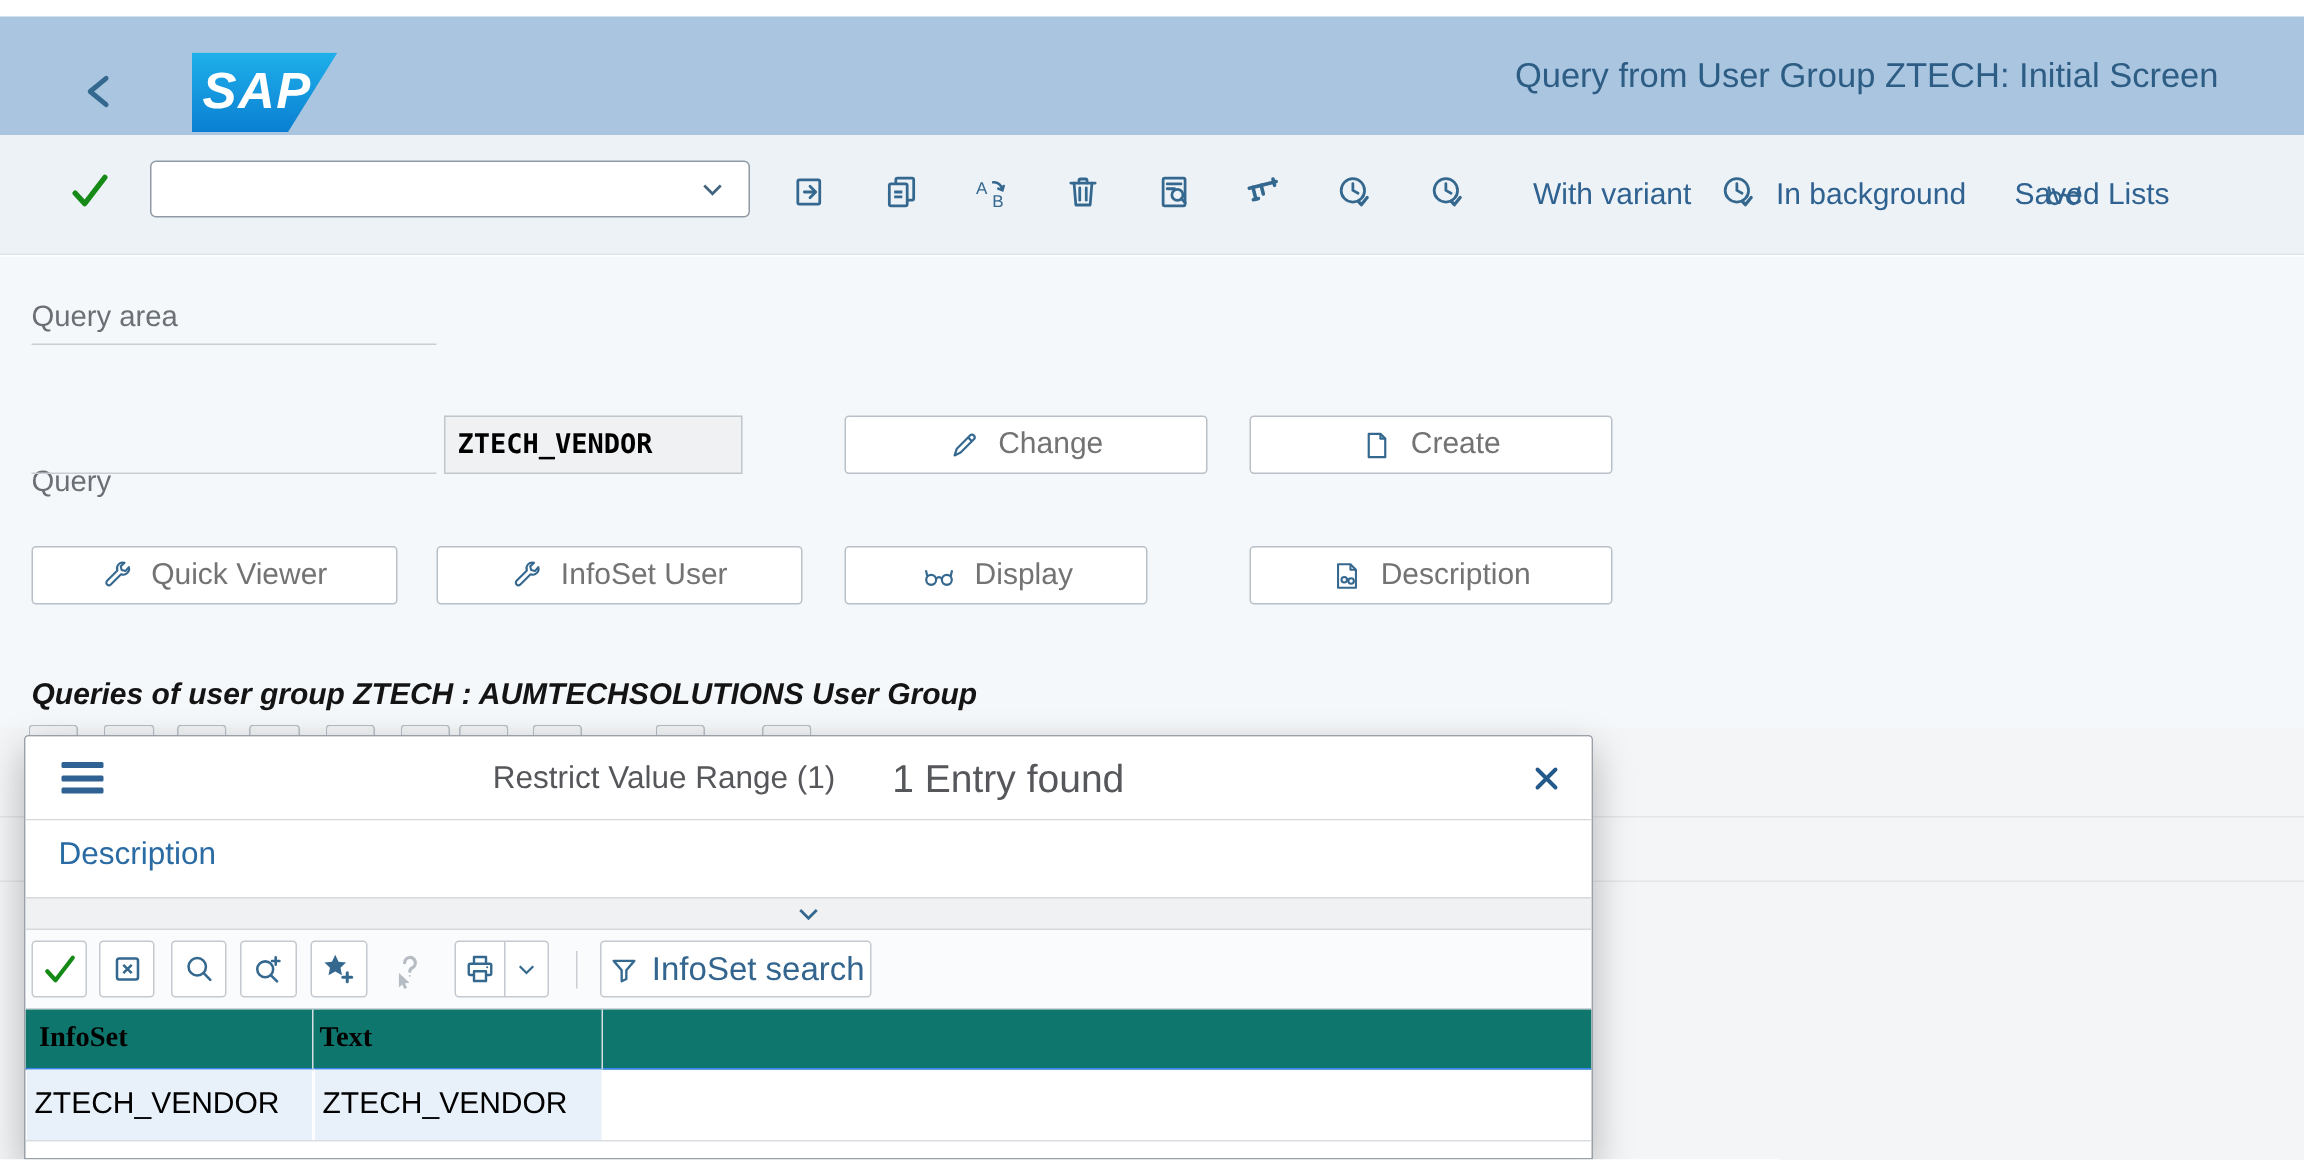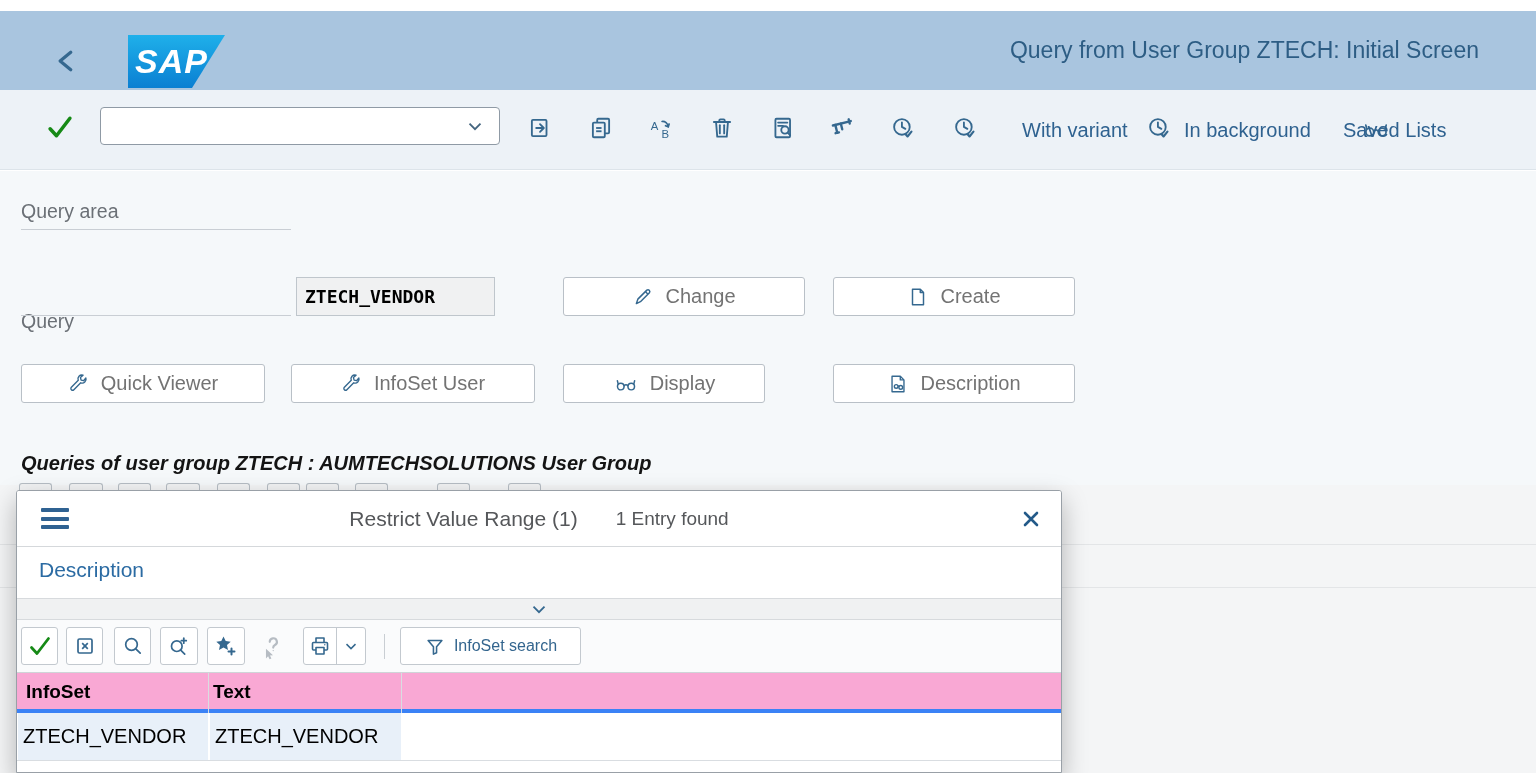--- a/index.html
+++ b/index.html
@@ -65,38 +65,38 @@
   .dialog {
     left:16px; top:490px; width:1046px; height:283px; background:#fff;
     border:1px solid #99a0a7; border-radius:3px 3px 0 0;
     box-shadow:0 10px 26px rgba(0,0,0,0.28); overflow:hidden;
   }
   .dlg-titlebar { left:0; top:0; width:100%; height:56px; background:#fff; border-bottom:1px solid #d5d8db; }
   .hamburger { left:24px; top:17px; width:28px; height:21px; display:flex; flex-direction:column; justify-content:space-between; }
   .hamburger i { display:block; height:4px; background:#2f6292; border-radius:1px; }
   .dlg-title-wrap { left:0; top:0; width:100%; height:56px; display:flex; align-items:center; justify-content:center; gap:38px; }
   .dlg-title { font-size:21px; color:#55575a; }
-  .dlg-status { font-size:19px; color:#55575a; }
+  .dlg-status { font-size:26px; color:#55575a; }
   .dlg-close { right:18px; top:16px; width:24px; height:24px; color:#235a89; display:flex; }
   .dlg-restrict-row { left:0; top:56px; width:100%; height:51px; background:#fff; }
   .restrictions-text { left:22px; top:11px; font-size:21px; color:#2b6ba3; }
   .dlg-strip { left:0; top:107px; width:100%; height:22px; background:#f0f1f2; border-top:1px solid #d7dadd; border-bottom:1px solid #d7dadd; display:flex; align-items:center; justify-content:center; color:#3a77ad; }
   .dlg-toolbar { left:0; top:129px; width:100%; height:53px; background:#fafbfc; border-bottom:1px solid #cfd4d8; }
   .dbtn {
     position:absolute; top:7px; height:38px; background:#fff;
     border:1px solid #c3c9cf; border-radius:3px;
     display:flex; align-items:center; justify-content:center; color:#35688f;
   }
   .dbtn svg { width:24px; height:24px; }
   .d-sep { left:367px; top:14px; width:1px; height:25px; background:#c9ced3; }
-  .infoset-search-btn { left:383px; width:181px; gap:8px; font-size:16px; color:#33658e; }
+  .infoset-search-btn { left:383px; width:181px; gap:8px; font-size:22px; color:#33658e; }
   .hand-disabled { left:238px; top:11px; width:36px; height:32px; color:#b6bcc3; display:flex; align-items:center; justify-content:center; }
   .hand-disabled svg { width:26px; height:26px; }
 
-  .dlg-thead { left:0; top:182px; width:100%; height:40px; background:#f9a8d4; border-bottom:4px solid #3b82f6; }
+  .dlg-thead { left:0; top:182px; width:100%; height:40px; background:#0f766e; border-bottom:1px solid #3b82f6;font-family:Liberation Serif, serif; }
   .th-text { top:8px; font-size:19px; font-weight:700; color:#000; }
   .th-vline { top:0; width:1px; height:40px; background:#d9dde1; }
   .dlg-row { left:0; top:222px; width:100%; height:48px; border-bottom:1px solid #d9dde1; }
   .cell { position:absolute; top:0; height:47px; background:#e8f0f9; font-size:20px; color:#000; line-height:47px; }
   .cell-1 { left:1px; width:190px; padding-left:5px; }
   .cell-2 { left:192px; width:192px; padding-left:5px; border-left:1px solid #ffffff; }
 </style>
 </head>
 <body>
 

